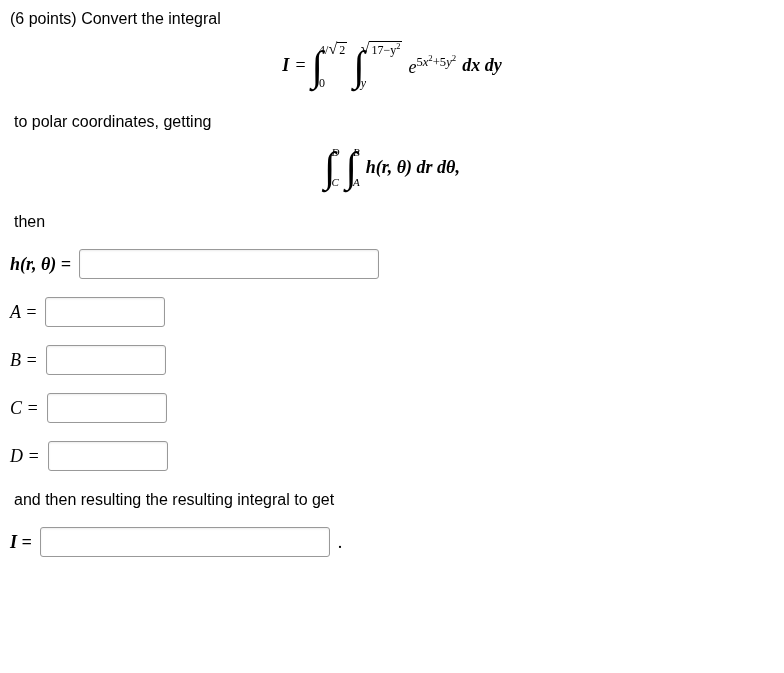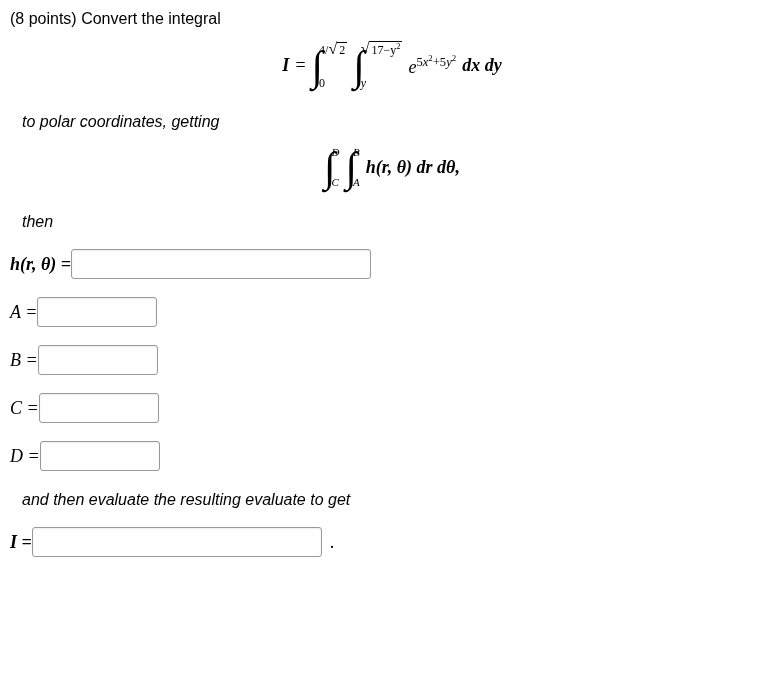--- a/index.html
+++ b/index.html
@@ -73,21 +73,21 @@
       font-size: 0.7em;
     }
     .answer-row {
       display: flex;
       align-items: center;
       margin: 18px 0;
       font-family: 'Times New Roman', serif;
       font-size: 18px;
     }
     .answer-label {
-      margin-right: 0;
+      margin-right: 8px;
       white-space: nowrap;
     }
     input[type="text"] {
       border: 1px solid #999;
       border-radius: 3px;
       padding: 6px 8px;
       font-size: 14px;
       height: 30px;
       box-shadow: inset 0 1px 2px rgba(0,0,0,0.08);
     }
@@ -98,32 +98,31 @@
       width: 120px;
     }
     .input-mid {
       width: 290px;
     }
     .period {
       margin-left: 8px;
       font-family: 'Times New Roman', serif;
     }
     .section-text {
-      margin: 20px 0 8px 12px;
-      font-style: italic;
+      margin: 20px 0 8px 4px;
     }
     .small-bound {
       font-size: 11px;
       font-style: italic;
     }
   </style>
 </head>
 <body>
 
-<div class="problem-text">(8 points) Convert the integral</div>
+<div class="problem-text">(6 points) Convert the integral</div>
 
 <div class="math-display">
   <span class="math-line">
     <span class="bold-italic">I</span>
     <span>=</span>
     <span class="integral">
       <span class="int-symbol">∫</span>
       <span class="int-bounds">
         <span class="int-upper">
           <span>4/</span><span class="sqrt">
@@ -195,19 +194,19 @@
 <div class="answer-row">
   <span class="answer-label italic">C =</span>
   <input type="text" class="input-short" value="" style="">
 </div>
 
 <div class="answer-row">
   <span class="answer-label italic">D =</span>
   <input type="text" class="input-short" value="" style="">
 </div>
 
-<div class="section-text">and then evaluate the resulting evaluate to get</div>
+<div class="section-text">and then resulting the resulting integral to get</div>
 
 <div class="answer-row">
   <span class="answer-label bold-italic">I =</span>
   <input type="text" class="input-mid" value="" style="">
   <span class="period">.</span>
 </div>
 
 </body></html>

